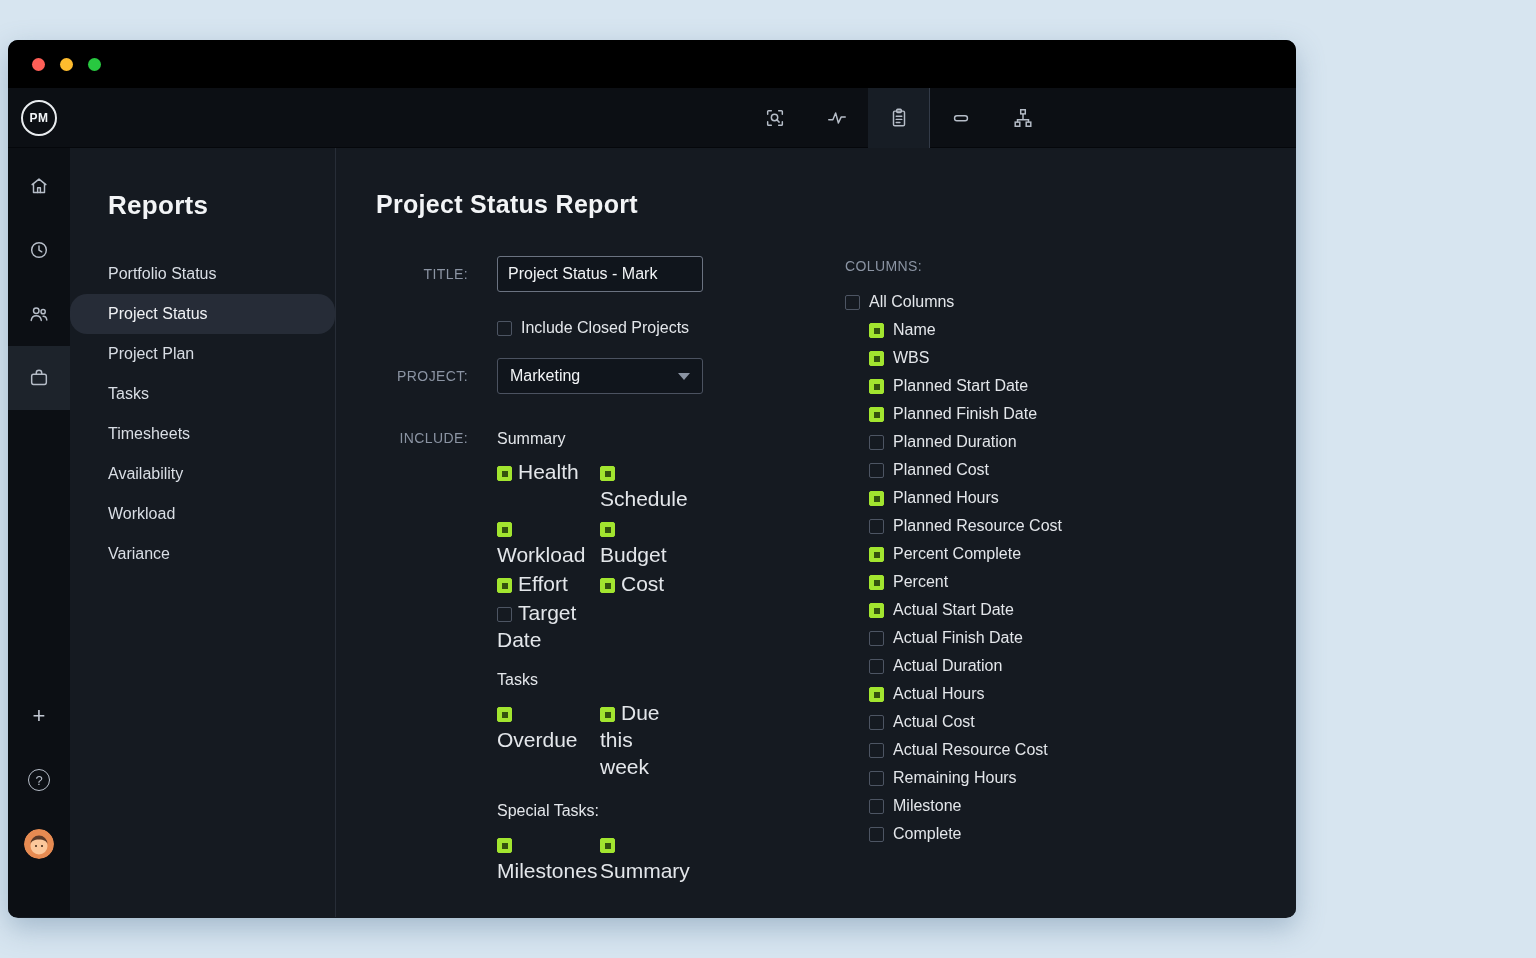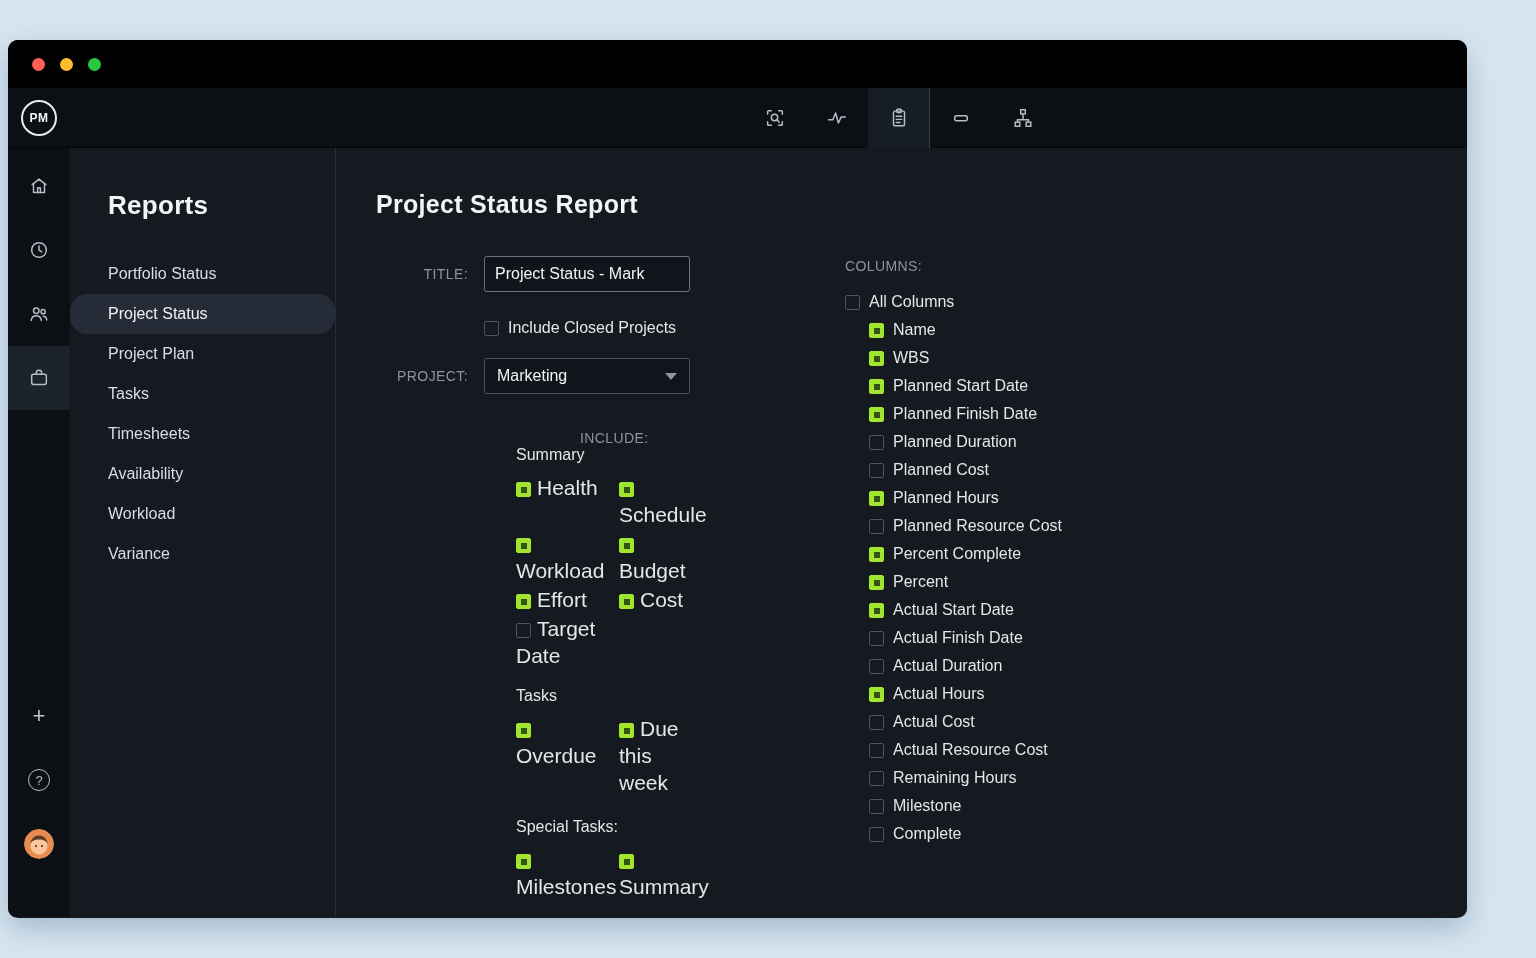--- a/index.html
+++ b/index.html
@@ -4,21 +4,21 @@
 <style>
   * { margin:0; padding:0; box-sizing:border-box; }
   html,body { width:1536px; height:958px; }
   body {
     background:#d7e5f0;
     font-family:"Liberation Sans","DejaVu Sans",sans-serif;
     color:#e8ebef;
     overflow:hidden;
   }
   .window {
-    position:absolute; left:8px; top:40px; width:1459px; height:878px;
+    position:absolute; left:8px; top:40px; width:1288px; height:878px;
     background:#151a21; border-radius:10px; overflow:hidden;
     box-shadow:0 10px 28px rgba(100,130,160,.45);
   }
   
   .titlebar { height:48px; background:#000; display:flex; align-items:center; padding-left:24px; gap:15px; }
   .dot { width:13px; height:13px; border-radius:50%; }
   .dot.red { background:#ff5f57; }
   .dot.yellow { background:#febc2e; }
   .dot.green { background:#28c840; }
   
@@ -48,22 +48,22 @@
   .side-item { height:40px; line-height:40px; padding-left:38px; font-size:16px; color:#d9dee5; cursor:pointer; }
   .side-item.selected { background:#262c37; color:#f0f2f5;border-radius:17px; }
   
   .main { flex:1; background:#151a21; padding:42px 0 0 40px; overflow:hidden; }
   .main-title { font-size:25px; font-weight:600; color:#f2f4f6; letter-spacing:.3px; }
   .content-row { display:flex; margin-top:37px; }
   .form-col { width:469px; flex:none; }
   .columns-col { width:380px; flex:none; padding-top:2px; }
   
   .form-row { display:flex; align-items:center; }
-  .form-row.top-align { align-items:center;flex-direction:column; }
-  .flabel { width:92px; flex:none; text-align:right; margin-right:16px; font-size:14px; color:#8b94a3; letter-spacing:.4px; }
+  .form-row.top-align { align-items:flex-start; }
+  .flabel { width:92px; flex:none; text-align:right; margin-right:29px; font-size:14px; color:#8b94a3; letter-spacing:.4px; }
   .text-input {
     width:206px; height:36px; background:#10151c; border:1px solid #6b7381; border-radius:3px;
     color:#f2f4f6; font-size:16px; padding:5px 10px; font-family:inherit; outline:none;
   }
   .select-box {
     width:206px; height:36px; background:#10151c; border:1px solid #4b5260; border-radius:3px;
     display:flex; align-items:center; justify-content:space-between; padding:0 12px; cursor:pointer;
   }
   .select-box .sel-text { font-size:16px; color:#f2f4f6; }
   .chev { width:0; height:0; border-left:6px solid transparent; border-right:6px solid transparent; border-top:7px solid #8b94a3; }

